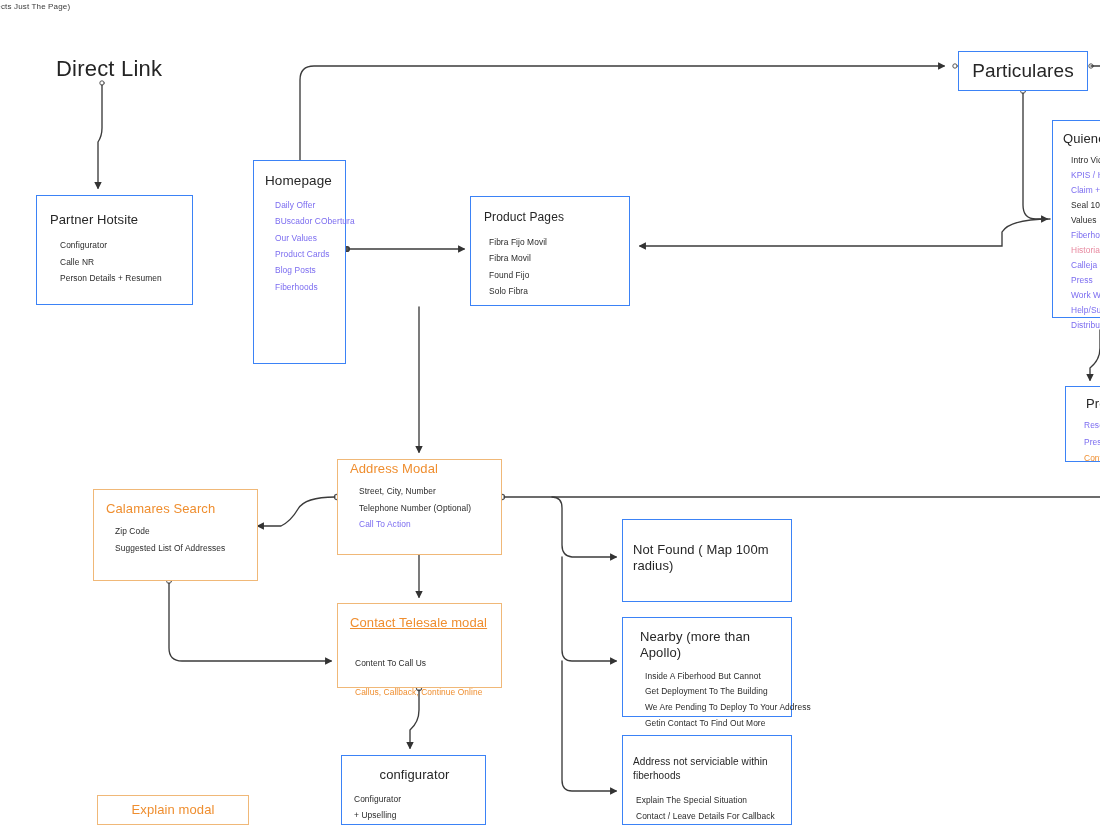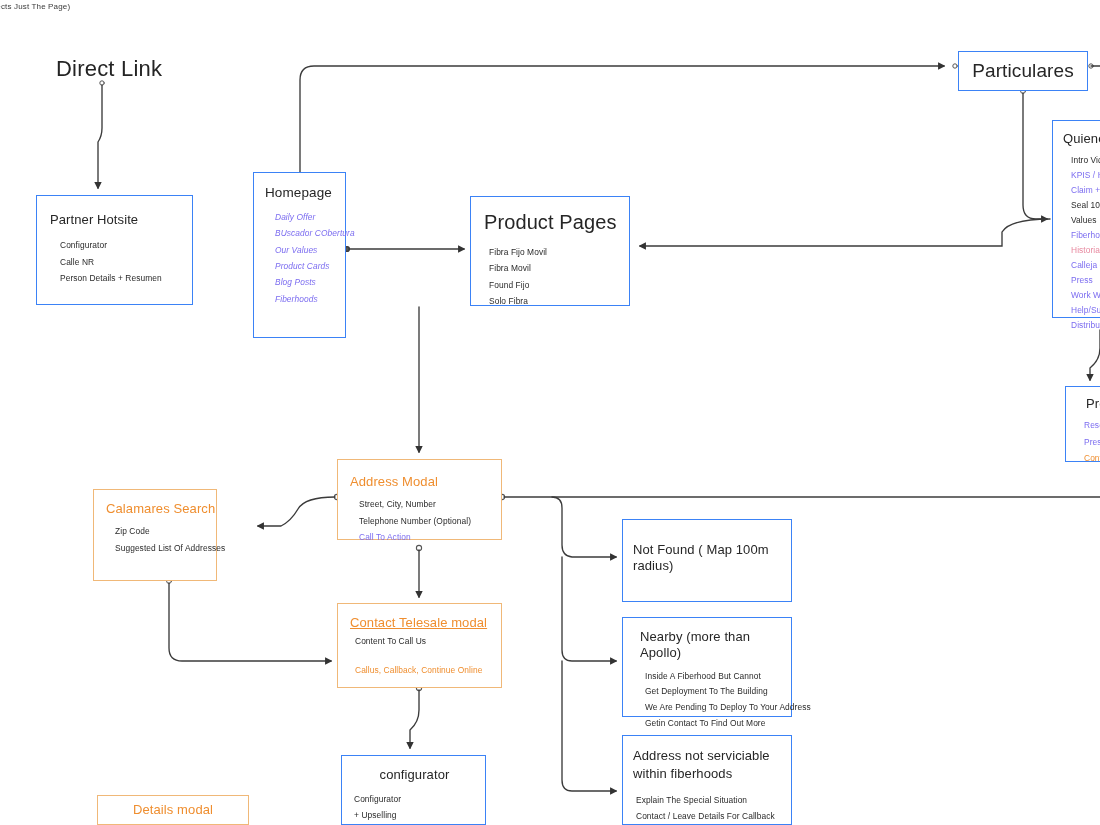--- a/index.html
+++ b/index.html
@@ -25,21 +25,21 @@
     position: absolute;
     background: #ffffff;
     border: 1px solid #d0d0d0;
     z-index: 2;
   }
   .node.orange { border-color: #f0b878; }
   .node.plain {
     border: 1px solid #3b82f6;
   }
   .node-title {
-    font-size: 20px;
+    font-size: 12px;
     color: #262626;
     font-weight: 400;
     letter-spacing: 0.1px;
     line-height: 1.25;
   }
   .node.orange .node-title { color: #ef8e2f; }
   .node-items { margin-top: 9px; }
   .node-item {
     font-size: 8.4px;
     color: #2a2a2a;
@@ -69,27 +69,26 @@
     z-index: 3;
   }
   #n-partner {
     left: 36px; top: 195px; width: 157px; height: 110px;
     padding: 16px 0 0 13px;
   }
   #n-partner .node-title { font-size: 13px; }
   #n-partner .node-item { padding-left: 10px; }
 
   #n-homepage {
-    left: 253px; top: 160px; width: 93px; height: 166px;
+    left: 253px; top: 160px; width: 93px; height: 204px;
     padding: 12px 0 0 11px;
-    margin-top: 12px;
   }
   #n-homepage .node-title { font-size: 13.5px; }
   #n-homepage .node-items { margin-top: 7px; }
-  #n-homepage .node-item { padding-left: 10px; font-style: italic; }
+  #n-homepage .node-item { padding-left: 10px; }
 
   #n-product {
     left: 470px; top: 196px; width: 160px; height: 110px;
     padding: 13px 0 0 13px;
   }
   #n-product .node-item { padding-left: 5px; }
 
   #n-particulares {
     left: 958px; top: 51px; width: 130px; height: 40px;
     display: flex; align-items: center; justify-content: center;
@@ -106,41 +105,41 @@
 
   #n-prensa {
     left: 1065px; top: 386px; width: 110px; height: 76px;
     padding: 9px 0 0 10px;
   }
   #n-prensa .node-title { font-size: 13px; padding-left: 10px; }
   #n-prensa .node-items { margin-top: 5px; }
   #n-prensa .node-item { padding-left: 8px; }
 
   #n-address {
-    left: 337px; top: 459px; width: 165px; height: 81px;
-    padding: 14px 0 0 12px;
+    left: 337px; top: 459px; width: 165px; height: 96px;
+    padding: 1px 0 0 12px;
   }
   #n-address .node-title { font-size: 13px; }
   #n-address .node-items { margin-top: 6px; }
   #n-address .node-item { padding-left: 9px; }
 
   #n-calamares {
-    left: 93px; top: 489px; width: 124px; height: 92px;
+    left: 93px; top: 489px; width: 165px; height: 92px;
     padding: 11px 0 0 12px;
   }
   #n-calamares .node-title { font-size: 13px; }
   #n-calamares .node-items { margin-top: 6px; }
   #n-calamares .node-item { padding-left: 9px; }
 
   #n-telesale {
     left: 337px; top: 603px; width: 165px; height: 85px;
     padding: 11px 0 0 12px;
   }
   #n-telesale .node-title { font-size: 13px; text-decoration: underline; }
-  #n-telesale .node-items { margin-top: 2px; }
+  #n-telesale .node-items { margin-top: 24px; }
   #n-telesale .node-item { padding-left: 5px; }
   #n-telesale .node-item.orange-txt { margin-top: 12px; }
 
   #n-notfound {
     left: 622px; top: 519px; width: 170px; height: 83px;
     padding: 22px 0 0 10px;
   }
   #n-notfound .node-title { font-size: 13px; }
   #n-notfound .node-items { margin-top: 6px; }
   #n-notfound .node-item { padding-left: 11px; line-height: 1.85; }
@@ -150,21 +149,21 @@
     padding: 11px 0 0 10px;
   }
   #n-nearby .node-title { font-size: 13px; padding-left: 7px; }
   #n-nearby .node-items { margin-top: 7px; }
   #n-nearby .node-item { padding-left: 12px; line-height: 1.9; }
 
   #n-notserv {
     left: 622px; top: 735px; width: 170px; height: 90px;
     padding: 11px 0 0 10px;
   }
-  #n-notserv .node-title { font-size: 13px; line-height: 1.35; }
+  #n-notserv .node-title { font-size: 10px; line-height: 1.35; margin-top: 8px; }
   #n-notserv .node-items { margin-top: 11px; }
   #n-notserv .node-item { padding-left: 3px; line-height: 1.85; }
 
   #n-configurator {
     left: 341px; top: 755px; width: 145px; height: 70px;
     padding: 11px 0 0 10px;
   }
   #n-configurator .node-title {
     font-size: 13px; text-align: center; width: 125px;
   }
@@ -348,16 +347,16 @@
 
   <div class="node plain" id="n-configurator">
     <div class="node-title">configurator</div>
     <div class="node-items">
       <div class="node-item">Configurator</div>
       <div class="node-item">+ Upselling</div>
     </div>
   </div>
 
   <div class="node orange" id="n-details">
-    <div class="node-title">Details modal</div>
+    <div class="node-title">Explain modal</div>
   </div>
 
 </div>
 
 </body></html>

